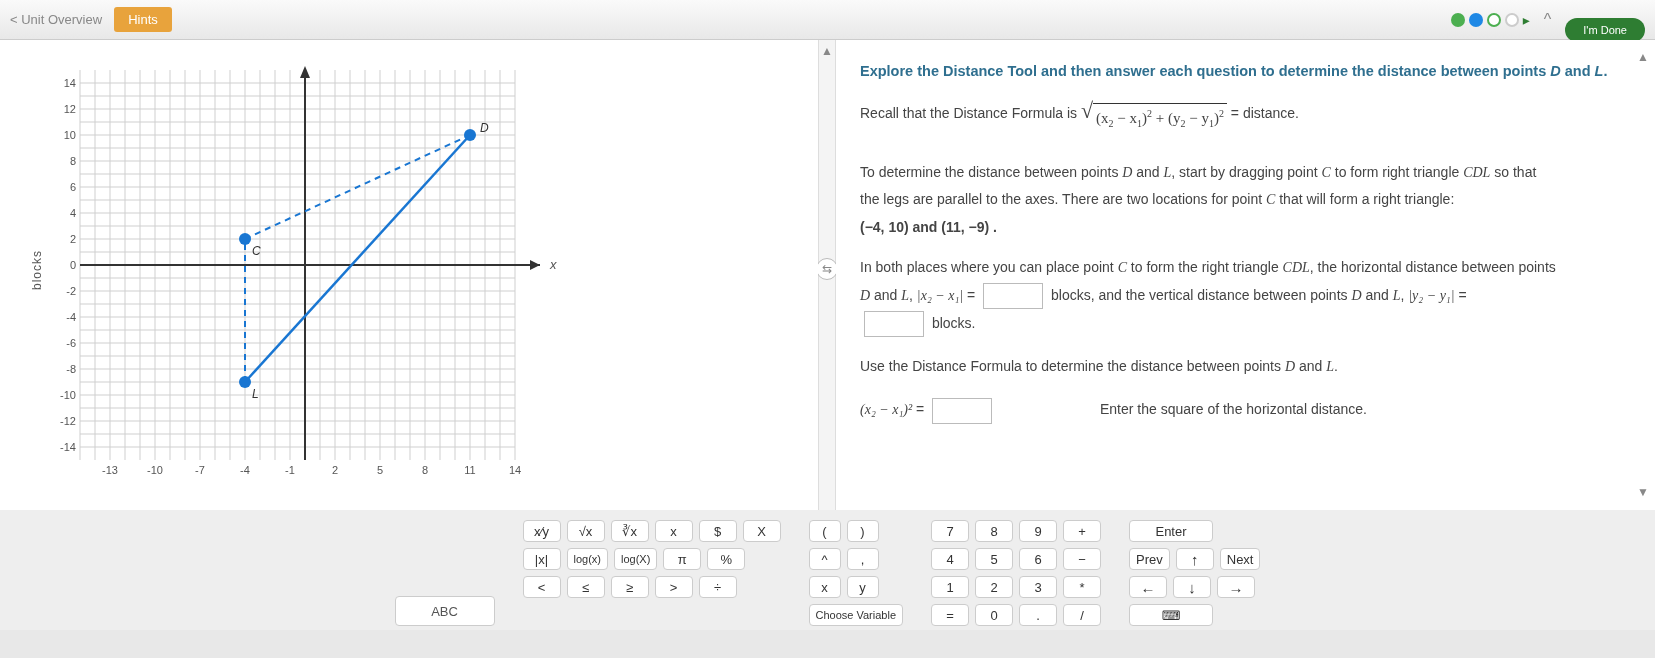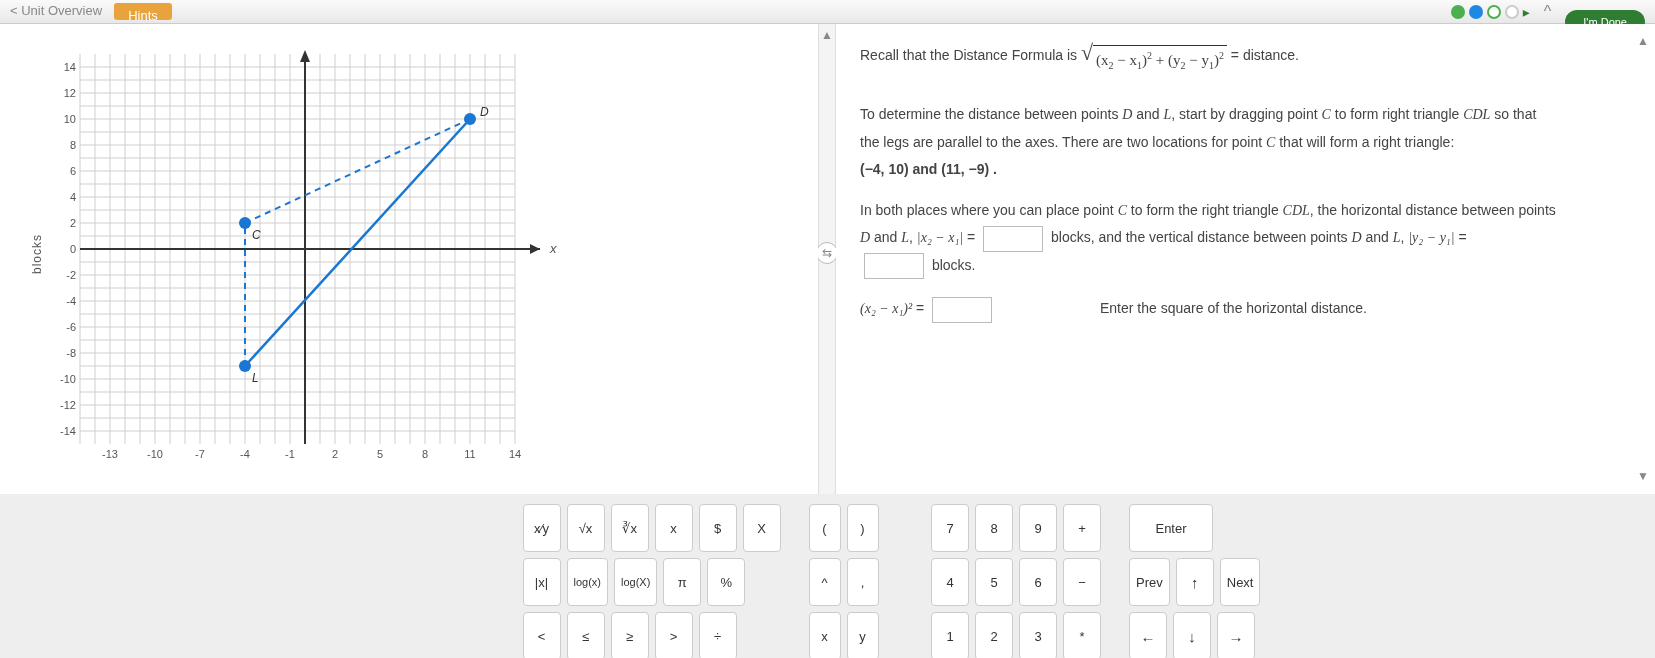--- a/index.html
+++ b/index.html
@@ -7,25 +7,26 @@
     font-family: Arial, Helvetica, sans-serif;
     background: #e8e8e8;
     width: 1655px;
     height: 658px;
     overflow: hidden;
     position: relative;
   }
 
   
   .topbar {
-    height: 24px;
+    height: 40px;
     background: linear-gradient(#fafafa,#e8e8e8);
     border-bottom: 1px solid #ccc;
     display: flex;
-    padding: 3px 10px;
+    align-items: center;
+    padding: 10px 10px;
     font-size: 13px;
     color: #666;
     gap: 12px;
   }
   .unit-link { color:#888; font-size:13px; }
   .hints-btn {
     background:#e8a33c;
     color:#fff;
     padding:5px 14px;
     border-radius:3px;
@@ -119,21 +120,21 @@
     background:#eee;
     padding:10px 0 4px;
     display:flex;
     gap:28px;
     justify-content:center;
     font-size:13px;
   }
   .kcol { display:flex; flex-direction:column; gap:6px; }
   .krow { display:flex; gap:6px; }
   .key {
-    min-width:38px; height:48px;
+    min-width:38px; height:22px;
     display:flex; align-items:center; justify-content:center;
     background:#fff; border:1px solid #ccc; border-radius:4px;
     font-size:13px; color:#333; cursor:pointer;
     padding:0 6px;
   }
   .key.wide{min-width:70px;}
   .key.wider{min-width:84px;}
   .key.tiny{min-width:32px;}
   .abc-btn{
     background:#fff;border:1px solid #ccc;border-radius:4px;
@@ -293,20 +294,23 @@
 
   <div class="divider">
     <span class="arrow-up">▲</span>
     <div class="splitter-handle">⇆</div>
   </div>
 
   <div class="right-pane">
     <span class="scroll-tri top">▲</span>
     <span class="scroll-tri bot">▼</span>
 
+    <p class="heading">
+      <span>Explore the Distance Tool and then answer each question to determine the distance between points </span><i>D</i><span> and </span><i>L</i><span>.</span>
+    </p>
 
     <p>
       <span>Recall that the Distance Formula is </span>
       <span class="sqrt">
           <span class="rad">√</span>
           <span class="body">(x<span class="sub">2</span> − x<span class="sub">1</span>)<span class="sup">2</span> + (y<span class="sub">2</span> − y<span class="sub">1</span>)<span class="sup">2</span></span>
         </span>
       <span> = distance.</span>
     </p>
 
@@ -326,20 +330,23 @@
       <span class="mathexpr">|x₂ − x₁|</span><span> = </span>
       <span class="input-box"></span>
       <span> blocks, and the vertical distance between points </span><i class="mathexpr">D</i><span> and </span><i class="mathexpr">L</i>,
       <span class="mathexpr">|y₂ − y₁|</span><span> = </span>
     </p>
     <p>
       <span class="input-box"></span>
       <span> blocks.</span>
     </p>
 
+    <p style="margin-top:16px">
+      <span>Use the Distance Formula to determine the distance between points </span><i class="mathexpr">D</i><span> and </span><i class="mathexpr">L</i>.
+    </p>
 
     <p style="margin-top:16px">
       <span class="mathexpr">(x₂ − x₁)²</span><span> = </span>
       <span class="input-box"></span>
       <span style="margin-left:100px">Enter the square of the horizontal distance.</span>
     </p>
   </div>
 </div>
 
 <div class="keypad">

